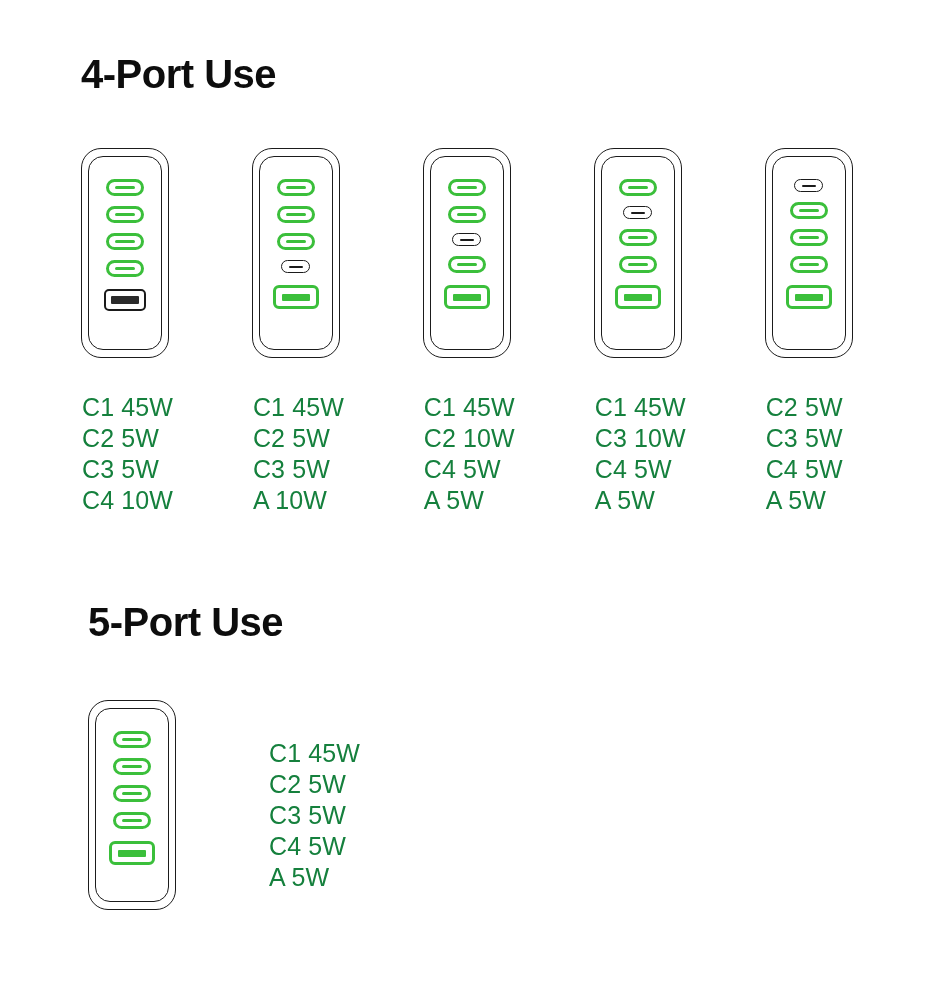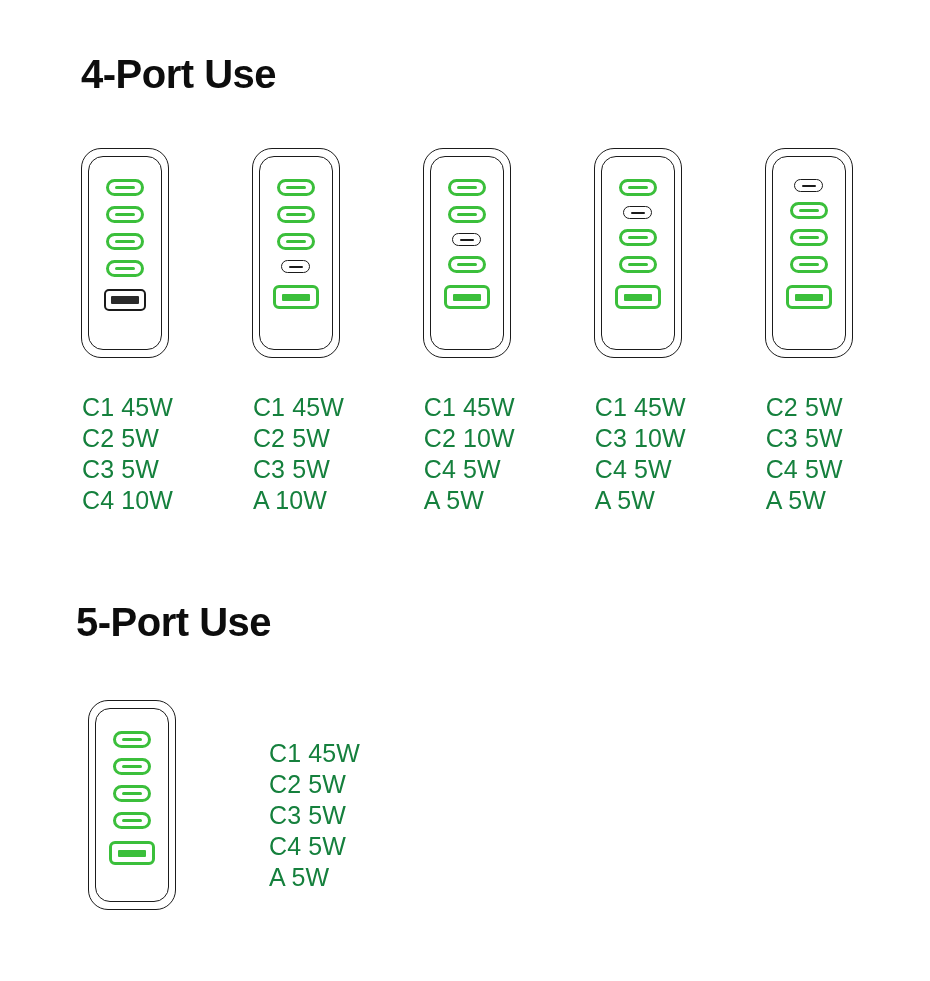--- a/index.html
+++ b/index.html
@@ -16,21 +16,21 @@
   .page { position: relative; width: 930px; height: 981px; }
 
   
   .section-title {
     font-size: 40px;
     font-weight: 700;
     letter-spacing: -0.5px;
     color: #0d0d0d;
   }
   #four-port-title { position: absolute; left: 81px;  top: 52px; }
-  #five-port-title { position: absolute; left: 76px;  top: 600px; }
+  #five-port-title { position: absolute; left: 88px;  top: 600px; }
 
   
   .device-row {
     position: absolute;
     display: flex;
     align-items: flex-start;
   }
   #four-port-row { left: 81px; top: 148px; gap: 79px; }
   #five-port-row { left: 88px; top: 700px; gap: 26px; }
 

